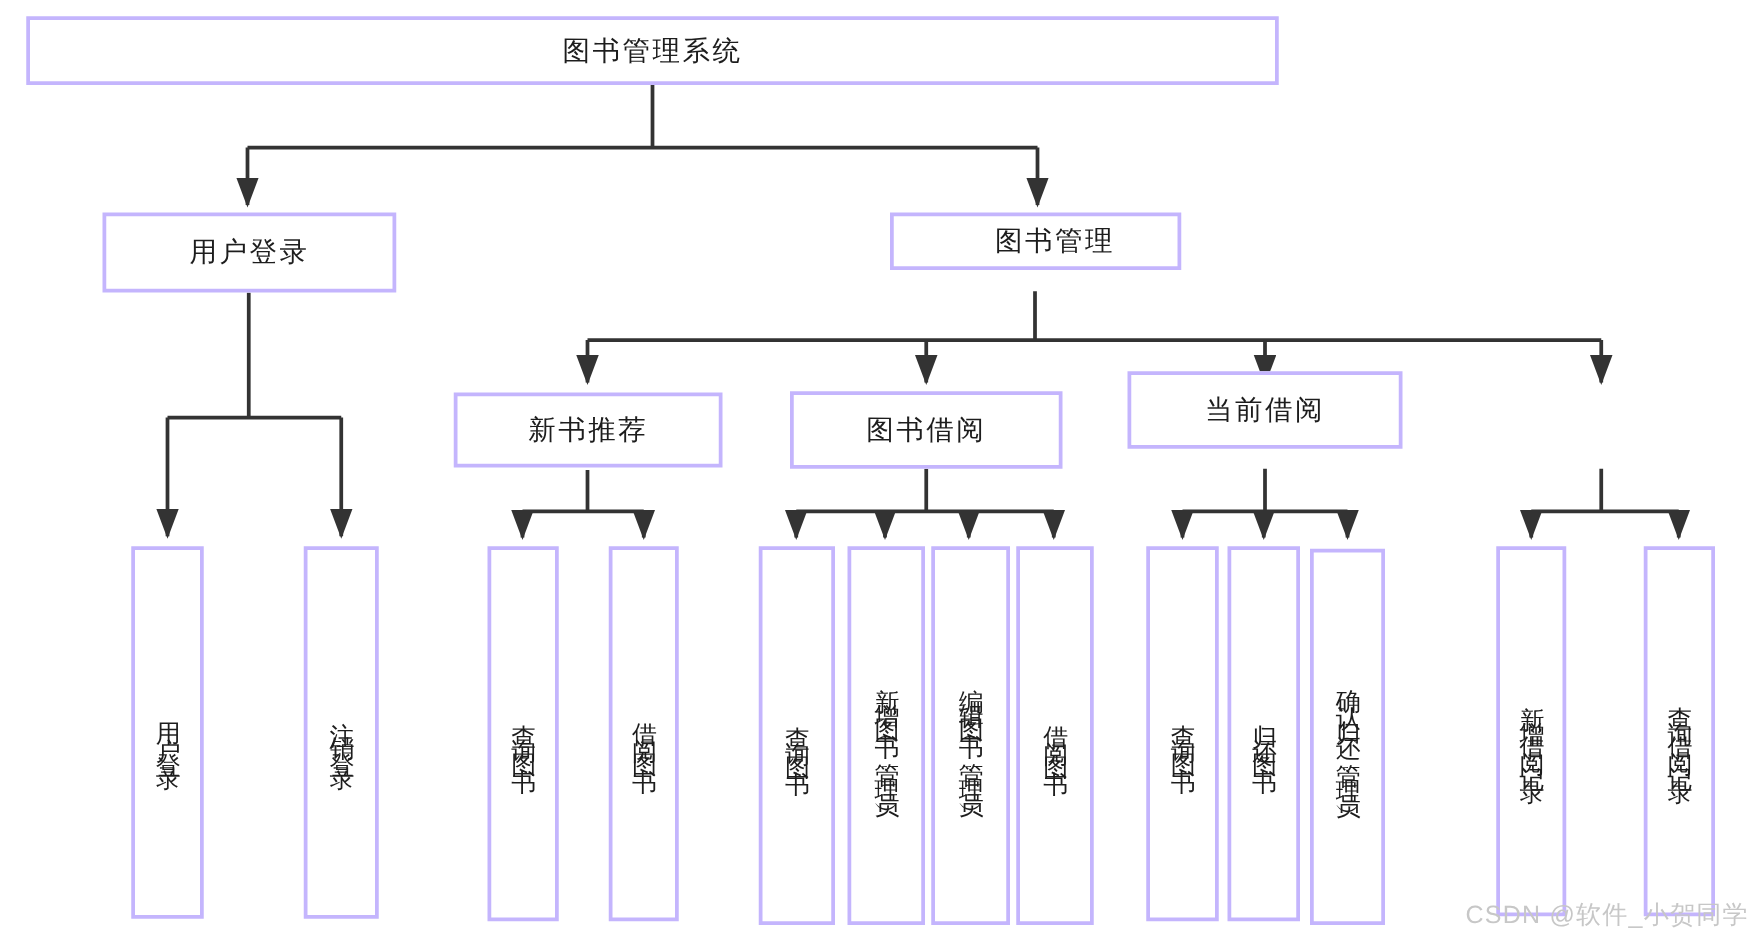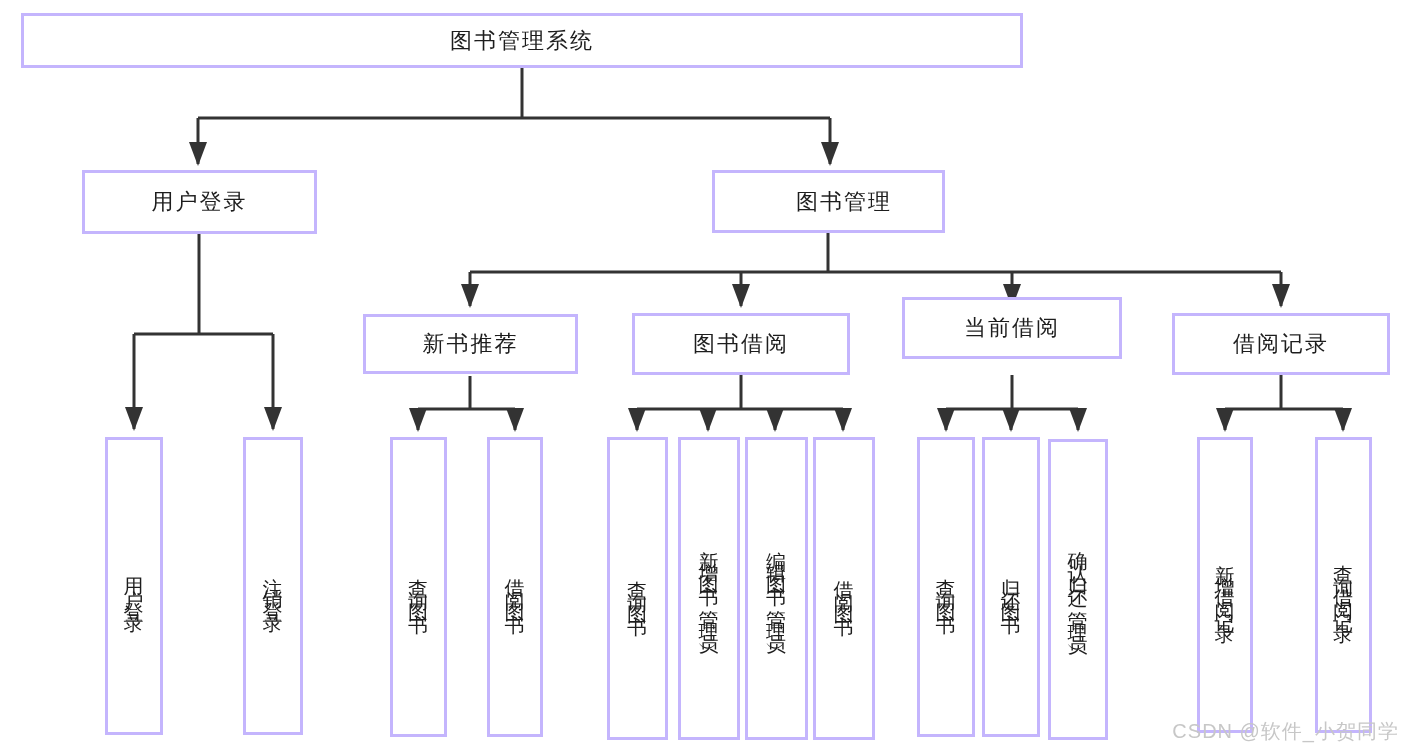--- a/index.html
+++ b/index.html
@@ -102,26 +102,25 @@
       <path d="M1281,375 L1281,409"></path>
       <path d="M1225,409 L1343,409"></path>
       <line x1="1225" y1="409" x2="1225" y2="430" marker-end="url(#arrow)"></line>
       <line x1="1343" y1="409" x2="1343" y2="430" marker-end="url(#arrow)"></line>
     </g>
   </svg>
 
   <div class="node node--h node--root" style="left:21px; top:13px; width:1002px; height:55px;">图书管理系统</div>
 
   <div class="node node--h" style="left:82px; top:170px; width:235px; height:64px;">用户登录</div>
-  <div class="node node--h" style="left:712px; top:170px; width:233px; height:63px;padding-left:31px;">图书管理</div>
+  <div class="node node--h" style="left:712px; top:170px; width:233px; height:46px;padding-left:31px;">图书管理</div>
 
   <div class="node node--h" style="left:363px; top:314px; width:215px; height:60px;">新书推荐</div>
   <div class="node node--h" style="left:632px; top:313px; width:218px; height:62px;font-family:Liberation Mono, monospace;">图书借阅</div>
   <div class="node node--h" style="left:902px; top:297px; width:220px; height:62px;">当前借阅</div>
-  <div class="node node--h" style="left:1172px; top:313px; width:218px; height:62px;">借阅记录</div>
 
   <div class="node node--leaf" style="left:105px; top:437px; width:58px; height:298px;">用户登录</div>
   <div class="node node--leaf" style="left:243px; top:437px; width:60px; height:298px;">注销登录</div>
 
   <div class="node node--leaf" style="left:390px; top:437px; width:57px; height:300px;">查询图书</div>
   <div class="node node--leaf" style="left:487px; top:437px; width:56px; height:300px;">借阅图书</div>
 
   <div class="node node--leaf" style="left:607px; top:437px; width:61px; height:303px;">查询图书</div>
   <div class="node node--leaf" style="left:678px; top:437px; width:62px; height:303px;">新增图书（管理员）</div>
   <div class="node node--leaf" style="left:745px; top:437px; width:63px; height:303px;">编辑图书（管理员）</div>

